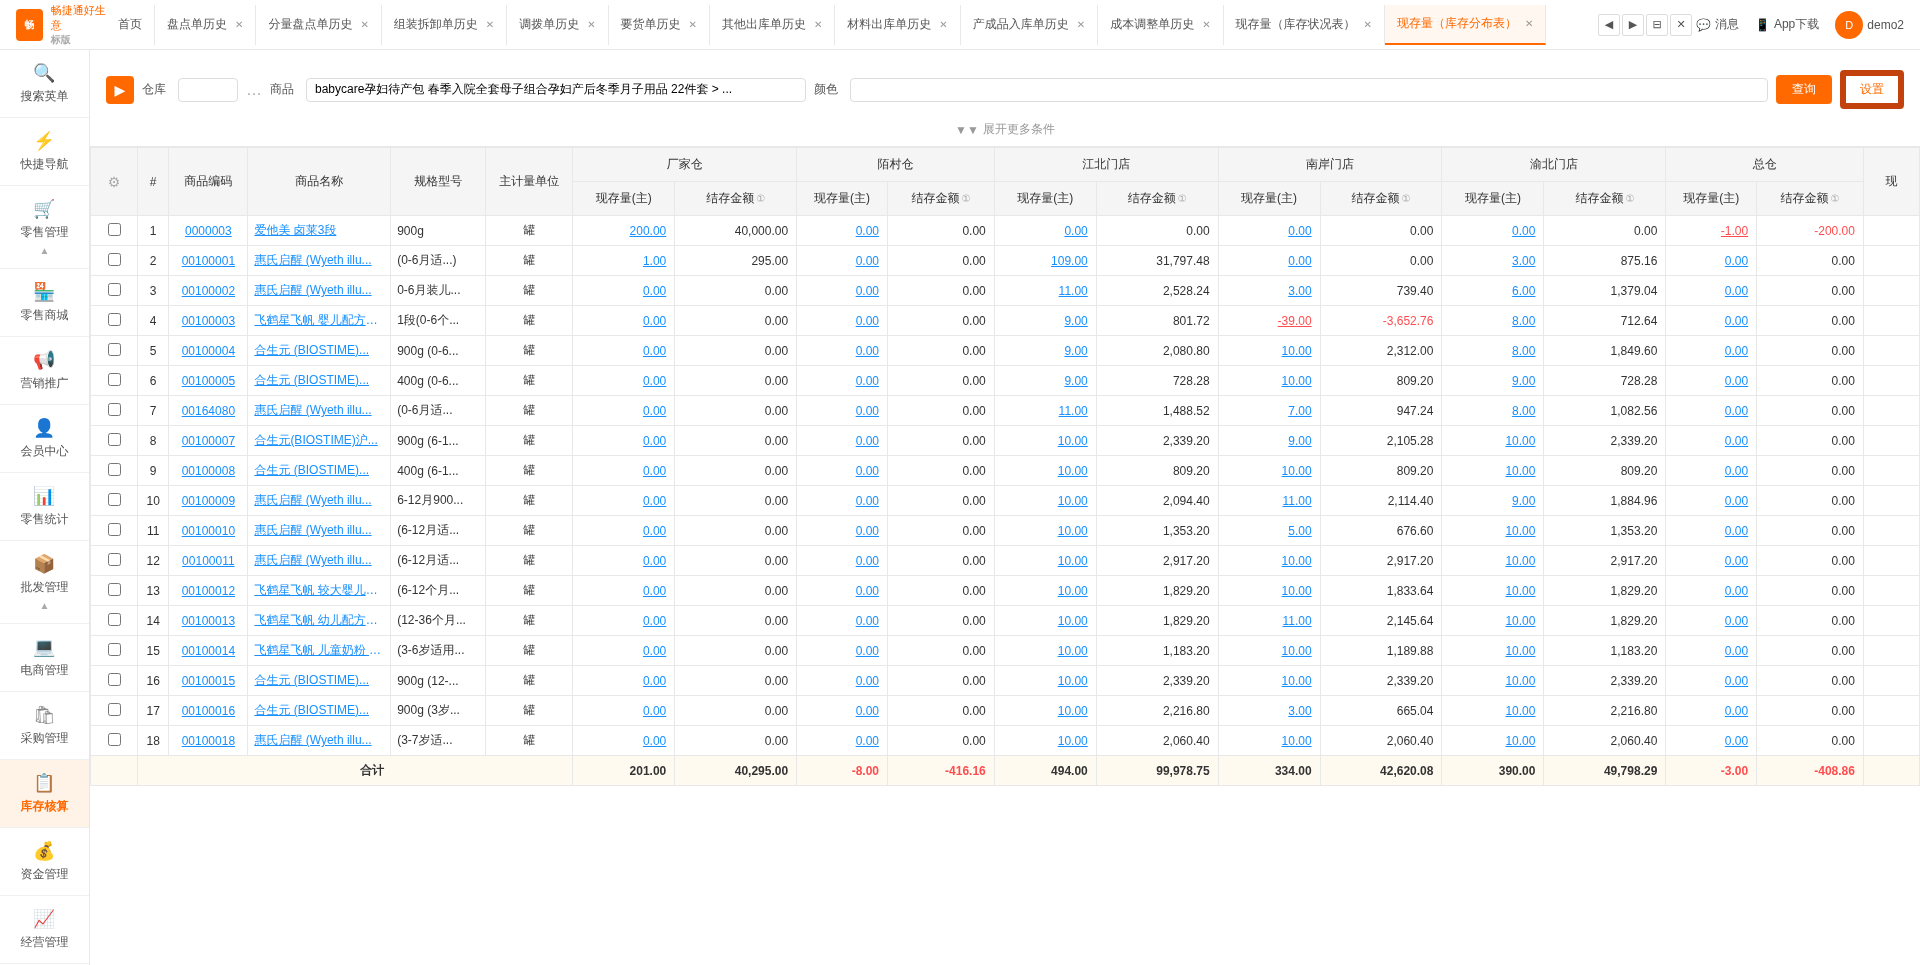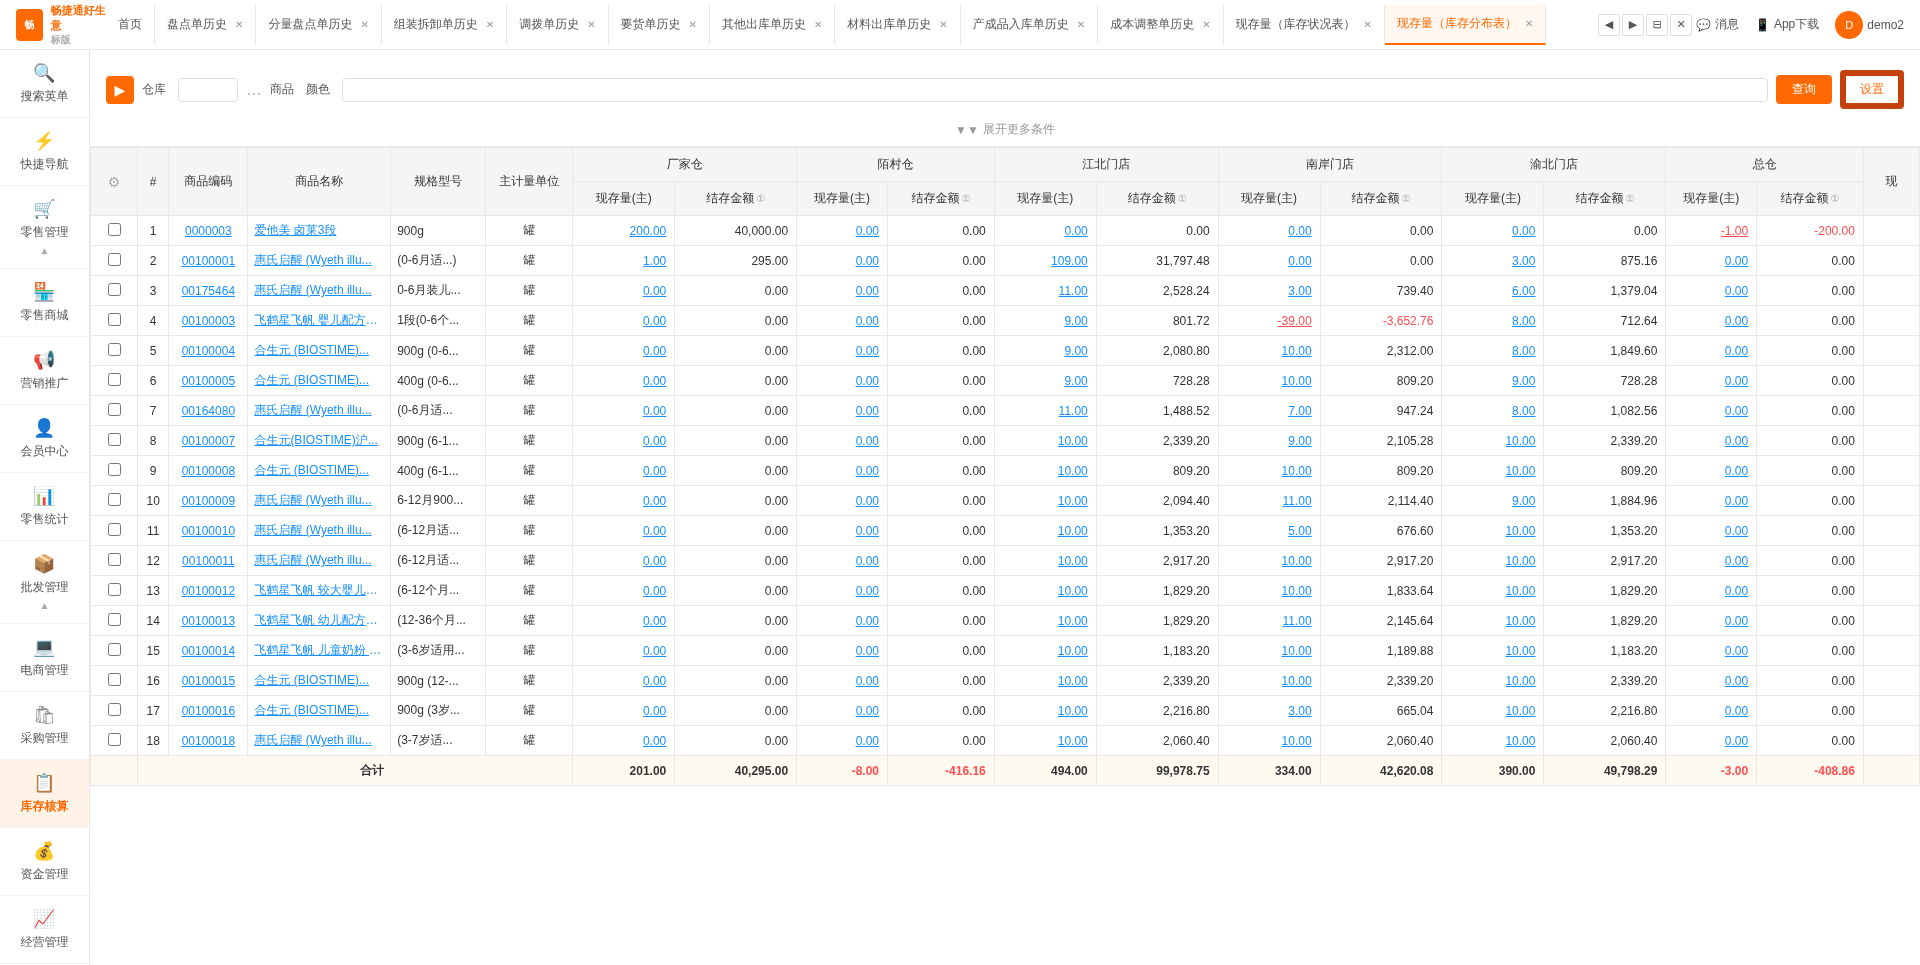--- a/index.html
+++ b/index.html
@@ -362,21 +362,21 @@
     }
     .row-index { color: #999; text-align: center; }
   </style>
 </head>
 <body>
 
 <div class="top-bar">
   <div class="top-bar-logo">
     <div class="logo-icon">畅</div>
     <div>
-      <div style="font-size:11px;color:#ff6900;font-weight:bold">畅捷通好生意</div>
+      <div style="font-size:11px;color:#ff6900;font-weight:normal">畅捷通好生意</div>
       <div style="font-size:10px;color:#aaa">标版</div>
     </div>
   </div>
 
   <div class="top-tabs" id="top-tabs-container">
 
   <div class="top-tab home">
         <span>首页</span>
       </div>
       <div class="top-tab">
@@ -529,20 +529,21 @@
     <div class="page-header">
 
       <div class="filter-row">
         <button class="filter-toggle-btn">▶</button>
 
         <span class="filter-label">仓库</span>
         <input class="filter-input wide" type="text" value="" style="">
         <span class="filter-dots">…</span>
 
         <span class="filter-label">商品</span>
+        <input class="filter-input filter-input-product" type="text" id="product-input" value="babycare孕妇待产包 春季入院全套母子组合孕妇产后冬季月子用品 22件套 &gt; ..." style="">
 
         <span class="filter-label">颜色</span>
         <input class="filter-input filter-color-input" type="text" value="" style="">
 
         <button class="btn-query">查询</button>
         <button class="btn-settings">设置</button>
       </div>
 
       <div class="expand-more-row">
         <button class="expand-more-btn">
@@ -627,21 +628,21 @@
     <td class="num">0.00</td>
     <td class="num clickable">3.00</td>
     <td class="num">875.16</td>
     <td class="num clickable">0.00</td>
     <td class="num">0.00</td>
     <td class="num"></td>
   </tr>
             <tr>
     <td><input type="checkbox" style=""></td>
     <td class="row-index">3</td>
-    <td class="clickable">00175464</td>
+    <td class="clickable">00100002</td>
     <td class="product-name clickable">惠氏启醒 (Wyeth illu...</td>
     <td class="spec">0-6月装儿...</td>
     <td>罐</td>
     <td class="num clickable">0.00</td>
     <td class="num">0.00</td>
     <td class="num clickable">0.00</td>
     <td class="num">0.00</td>
     <td class="num clickable">11.00</td>
     <td class="num">2,528.24</td>
     <td class="num clickable">3.00</td>

